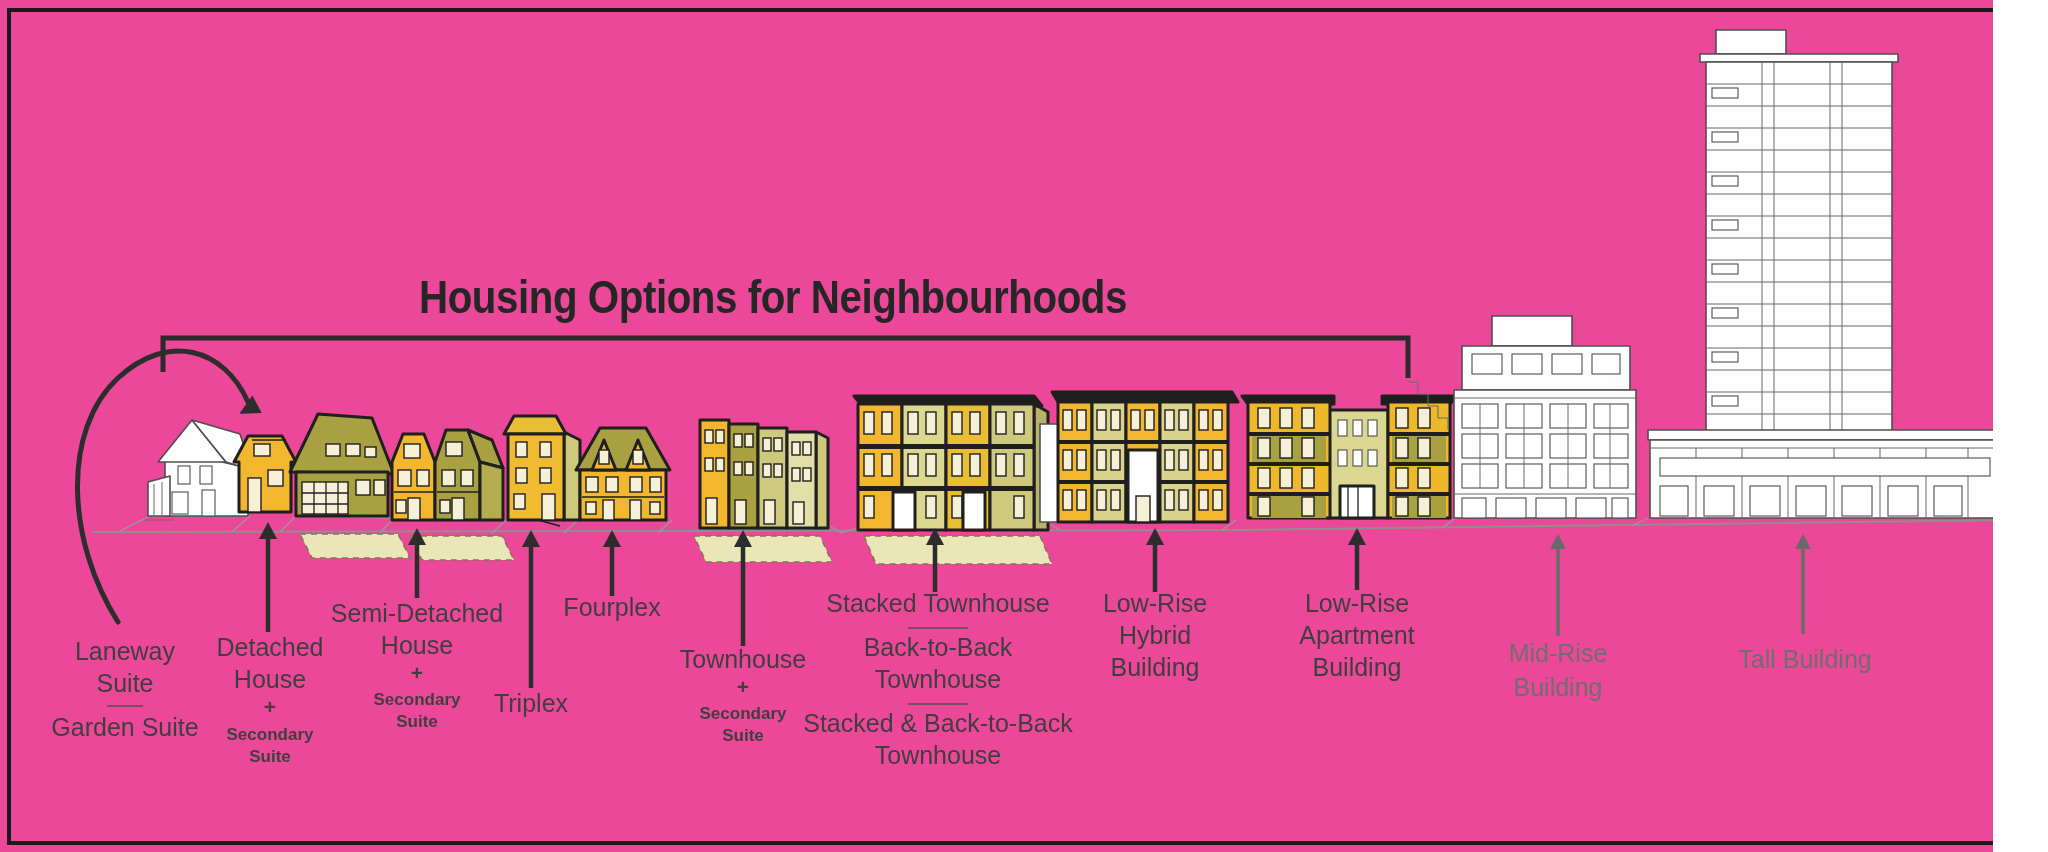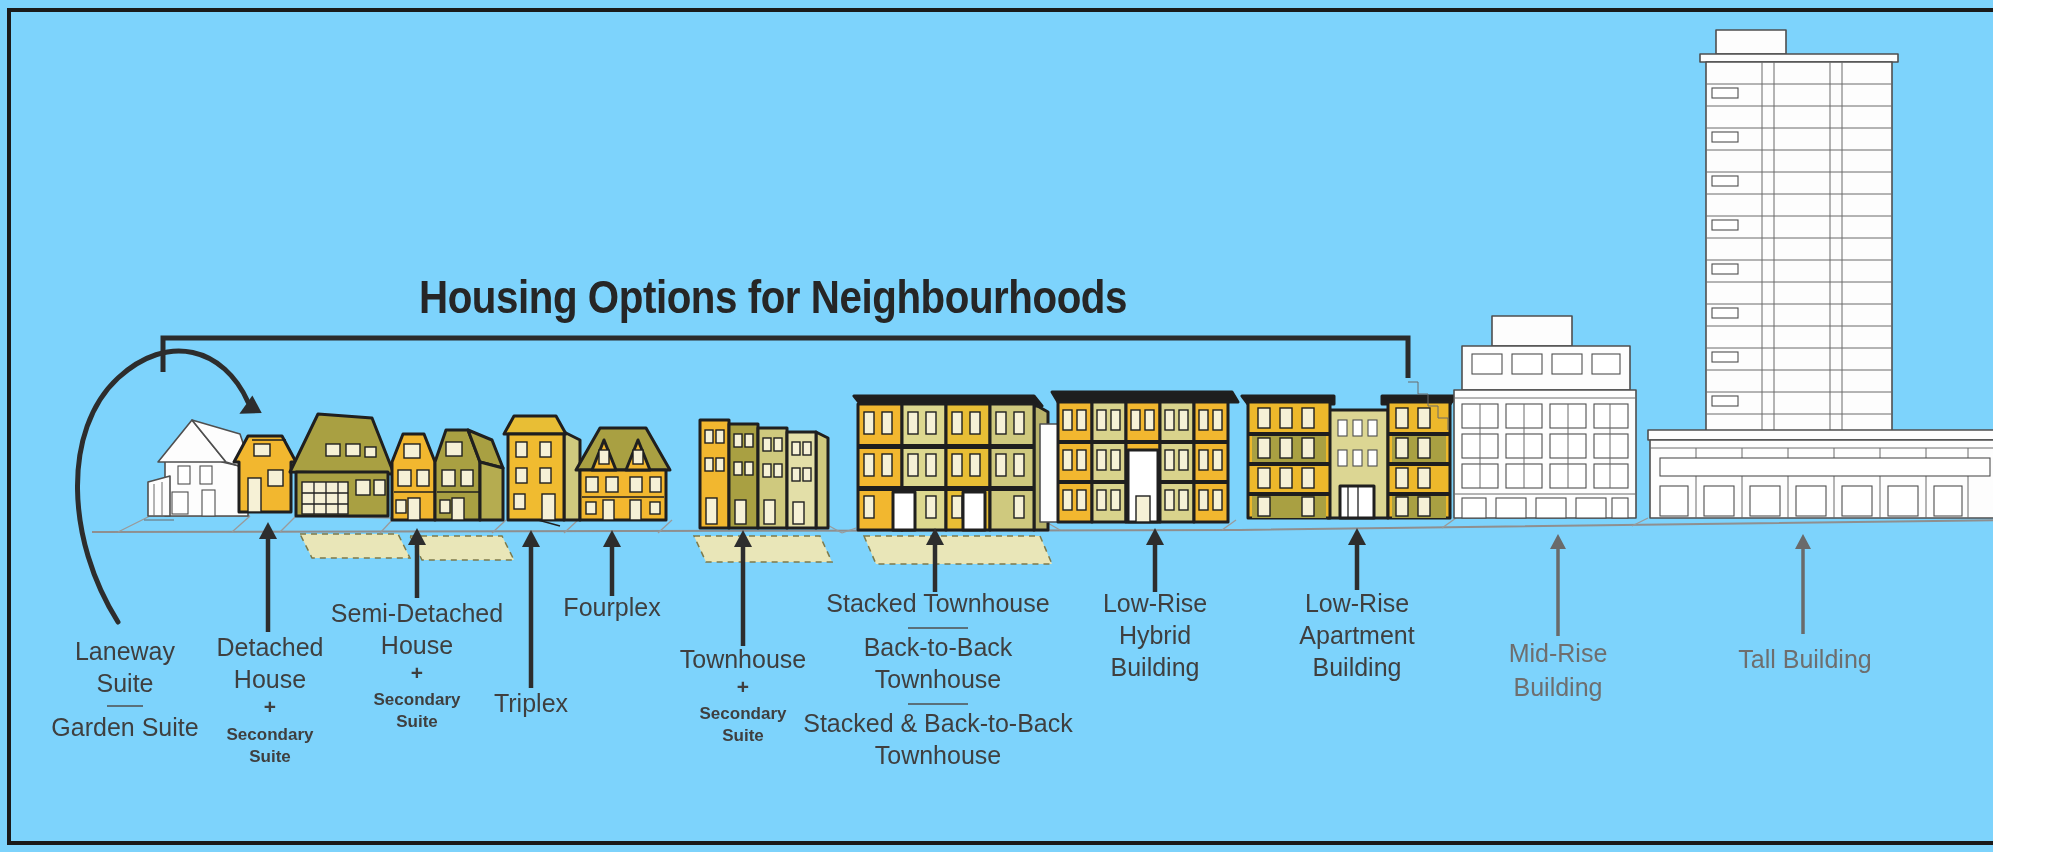--- a/index.html
+++ b/index.html
@@ -1,16 +1,16 @@
 <!DOCTYPE html>
 <html><head>
 <meta charset="utf-8">
 <style>
   html,body{margin:0;padding:0;background:#ffffff;}
-  #stage{position:relative;width:1993px;height:852px;background:#7dd3fc;overflow:hidden;
+  #stage{position:relative;width:1993px;height:852px;background:#ec4899;overflow:hidden;
          font-family:"Liberation Sans",sans-serif;}
   svg{position:absolute;left:0;top:0;}
   text{font-family:"Liberation Sans",sans-serif;}
   .lbl{font-size:25px;fill:#3f3f3f;}
   .lbl-sm{font-size:17px;font-weight:bold;fill:#3f3f3f;}
   .lbl-plus{font-size:21px;font-weight:bold;fill:#3f3f3f;}
   .lbl-gray{font-size:25px;fill:#6e6e6e;}
   .title{font-size:46px;font-weight:bold;fill:#262626;letter-spacing:-0.5px;}
   .outl{stroke:#1f1f1f;stroke-width:3;stroke-linejoin:round;}
   .thin{stroke:#1f1f1f;stroke-width:1.3;fill:none;}

